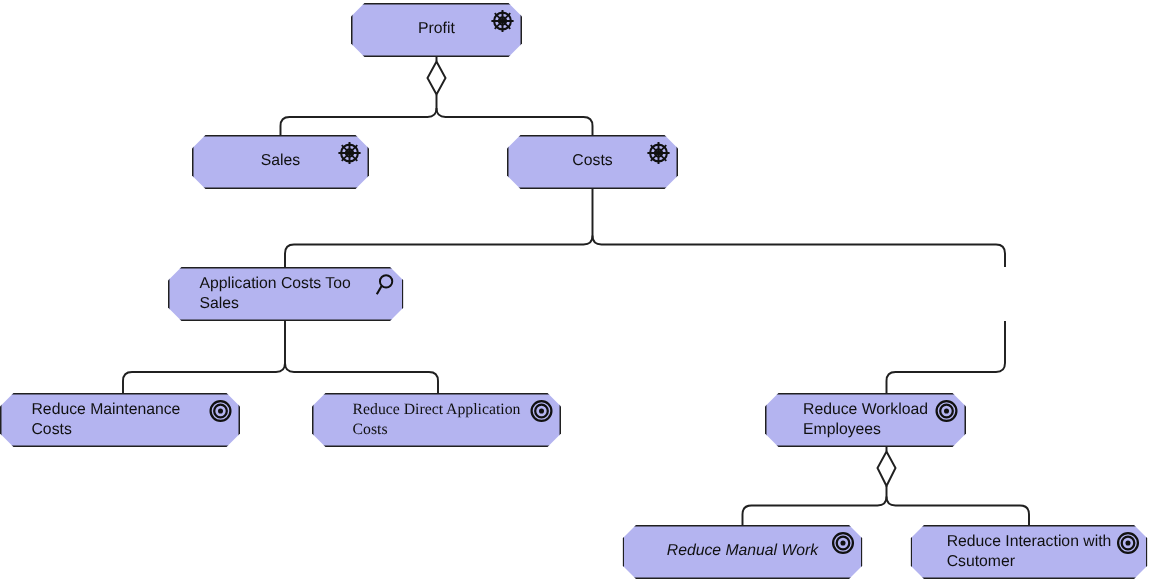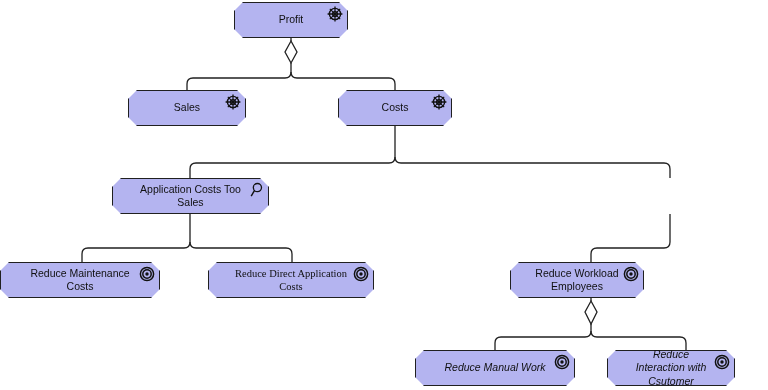--- a/index.html
+++ b/index.html
@@ -23,21 +23,21 @@
     height: 390px;
   }
   .node {
     position: absolute;
     box-sizing: border-box;
     background: #b4b4f0;
     border: 1px solid #202020;
     display: flex;
     align-items: center;
     justify-content: center;
-    text-align: center;
+    text-align: left;
     font-size: 10.5px;
     color: #101010;
     line-height: 1.25;
     -webkit-clip-path: polygon(9px 0, calc(100% - 9px) 0, 100% 9px, 100% calc(100% - 9px), calc(100% - 9px) 100%, 9px 100%, 0 calc(100% - 9px), 0 9px);
     clip-path: polygon(9px 0, calc(100% - 9px) 0, 100% 9px, 100% calc(100% - 9px), calc(100% - 9px) 100%, 9px 100%, 0 calc(100% - 9px), 0 9px);
   }
   .node .node-label {
     display: block;
     padding: 0 20px;
     white-space: pre-line;
@@ -173,21 +173,21 @@
     <span class="node-label">Reduce Manual Work</span>
     <span class="node-icon">
       <svg viewBox="0 0 16 16" width="16" height="16">
         <circle cx="8" cy="8" r="6.6" fill="none" stroke="#111111" stroke-width="1.5"></circle>
         <circle cx="8" cy="8" r="4.2" fill="none" stroke="#111111" stroke-width="1.5"></circle>
         <circle cx="8" cy="8" r="1.7" fill="#111111"></circle>
       </svg>
     </span>
   </div>
 
-  <div class="node" style="left:607px; top:350px; width:128px; height:36px;font-style:italic;">
+  <div class="node" style="left:607px; top:350px; width:158px; height:36px;">
     <span class="node-label">Reduce Interaction with
 Csutomer</span>
     <span class="node-icon">
       <svg viewBox="0 0 16 16" width="16" height="16">
         <circle cx="8" cy="8" r="6.6" fill="none" stroke="#111111" stroke-width="1.5"></circle>
         <circle cx="8" cy="8" r="4.2" fill="none" stroke="#111111" stroke-width="1.5"></circle>
         <circle cx="8" cy="8" r="1.7" fill="#111111"></circle>
       </svg>
     </span>
   </div>

